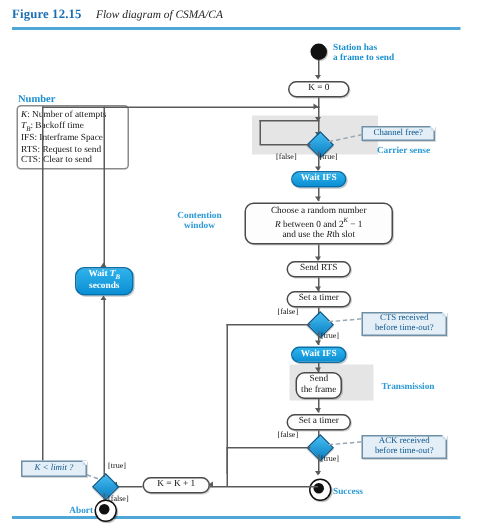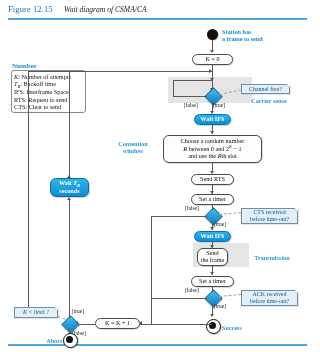--- a/index.html
+++ b/index.html
@@ -3,21 +3,21 @@
 <meta charset="utf-8">
 <style>
   html,body{margin:0;padding:0;background:#ffffff;}
   body{width:315px;height:352px;position:relative;overflow:hidden;
        font-family:"Liberation Serif", serif;color:#000;}
   #root{position:absolute;left:0;top:0;width:315px;height:352px;}
 
   
   .fig-head{position:absolute;left:8px;top:4px;width:300px;height:14px;}
   .fig-num{position:absolute;left:0;top:0;font-family:"Liberation Serif",serif;
-           font-weight:normal;font-size:8.5px;color:#1b6fb5;letter-spacing:.1px;}
+           font-weight:bold;font-size:8.5px;color:#1b6fb5;letter-spacing:.1px;}
   .fig-cap{position:absolute;left:56px;top:0.5px;font-style:italic;font-size:7.6px;color:#222;}
   .rule{position:absolute;left:8px;top:18px;width:299px;height:2.2px;background:#4fa7d8;}
   .rule-bot{position:absolute;left:8px;top:344px;width:299px;height:1.6px;background:#4fa7d8;}
 
   
   .legend-title{position:absolute;left:12px;top:62px;font-size:7px;font-weight:bold;color:#1b8fd0;}
   .legend-box{position:absolute;left:11px;top:70px;width:73px;height:41px;
               border:0.8px solid #8a8a8a;border-radius:3px;background:#fff;}
   .legend-line{position:absolute;left:14px;font-size:6.2px;color:#111;white-space:nowrap;}
   .legend-line i{font-style:italic;}
@@ -85,21 +85,21 @@
   sup{font-size:4.4px;}
   .ital{font-style:italic;}
 </style>
 </head>
 <body>
 
 <div id="root">
 
   <div class="fig-head">
     <span class="fig-num">Figure 12.15</span>
-    <span class="fig-cap">Wait diagram of CSMA/CA</span>
+    <span class="fig-cap">Flow diagram of CSMA/CA</span>
   </div>
   <div class="rule"></div>
   <div class="rule-bot"></div>
 
   <div class="legend-title">Number</div>
   <div class="legend-box"></div>
   <div class="legend-line" style="top:72.5px">
     <i class="ital">K</i><span>: Number of attempts</span></div>
   <div class="legend-line" style="top:80.2px">
     <i class="ital">T</i><sub class="ital">B</sub><span>: Backoff time</span></div>

